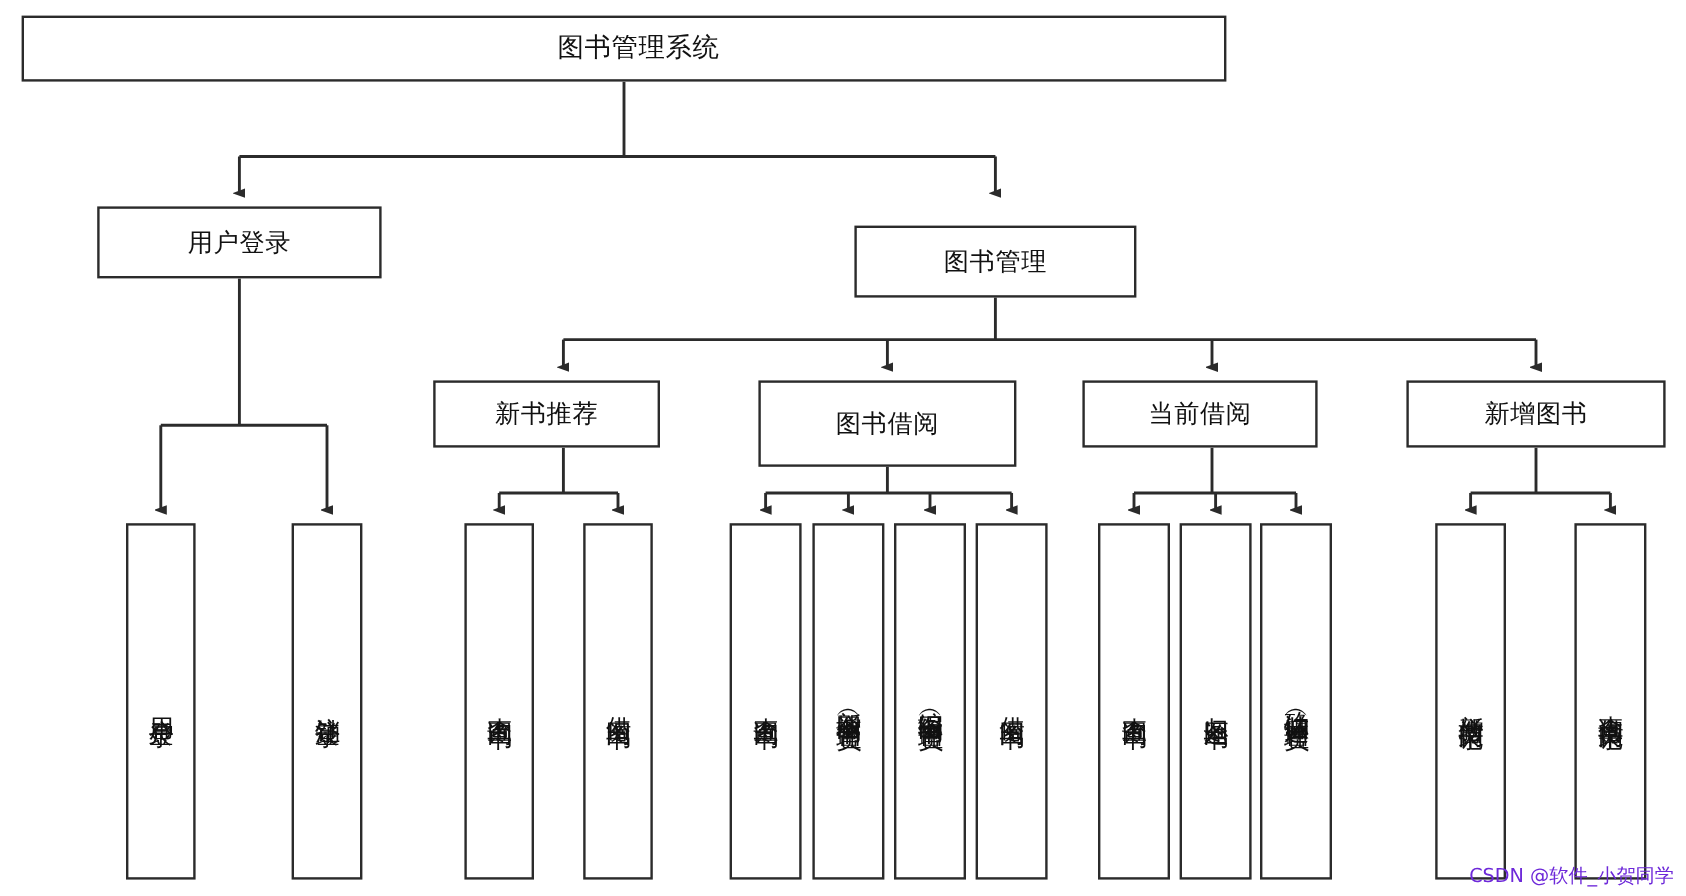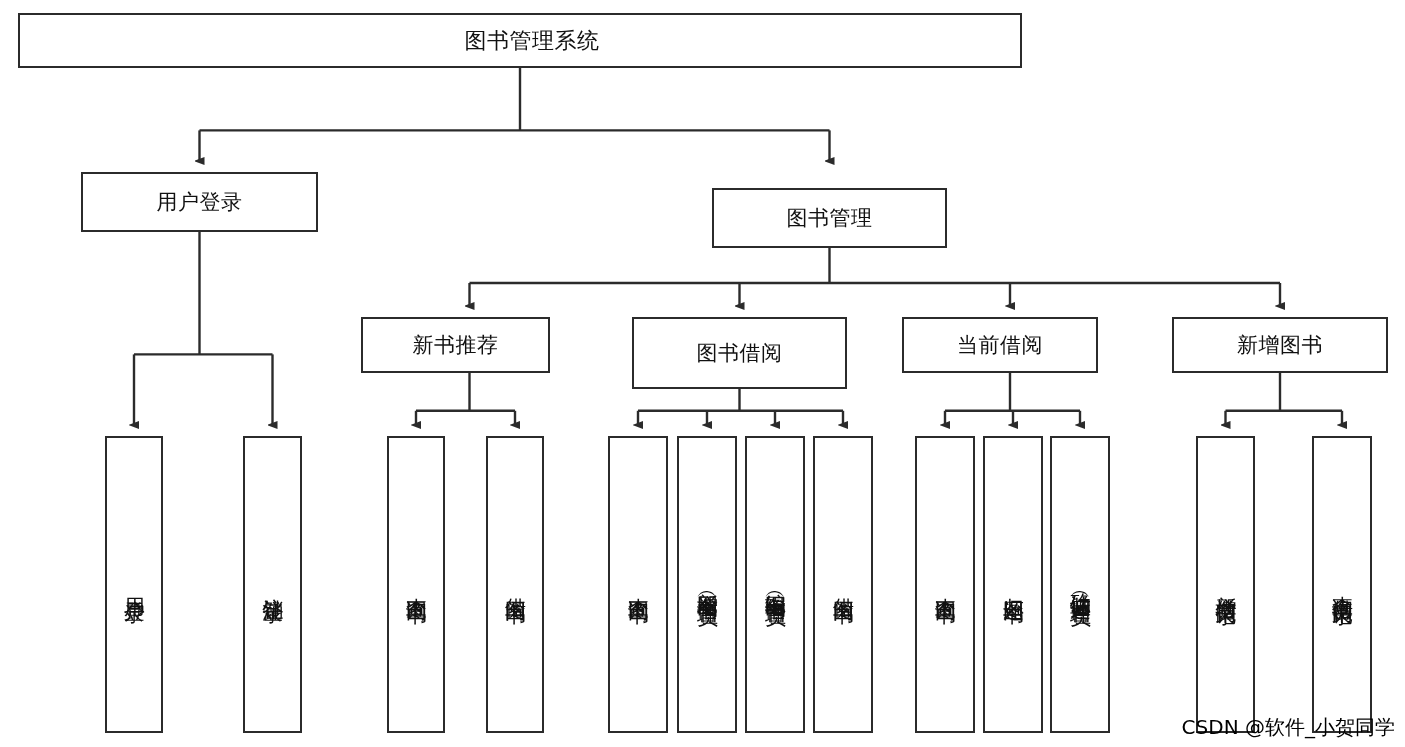--- a/index.html
+++ b/index.html
@@ -58,22 +58,22 @@
     line-height: 1.28;
     letter-spacing: 2px;
     white-space: normal;
     text-align: center;
     max-height: 100%;
   }
   #watermark {
     position: absolute;
     right: 10px;
     bottom: 6px;
-    font-size: 20px;
-    color: #000000;
+    font-size: 16px;
+    color: #6d28d9;
     z-index: 6;
     white-space: nowrap;
     font-family: "DejaVu Sans", "Liberation Sans", sans-serif;
   }
 </style>
 </head>
 <body>
 
 <div id="canvas">
   <svg id="edges" viewBox="0 0 1405 747">

